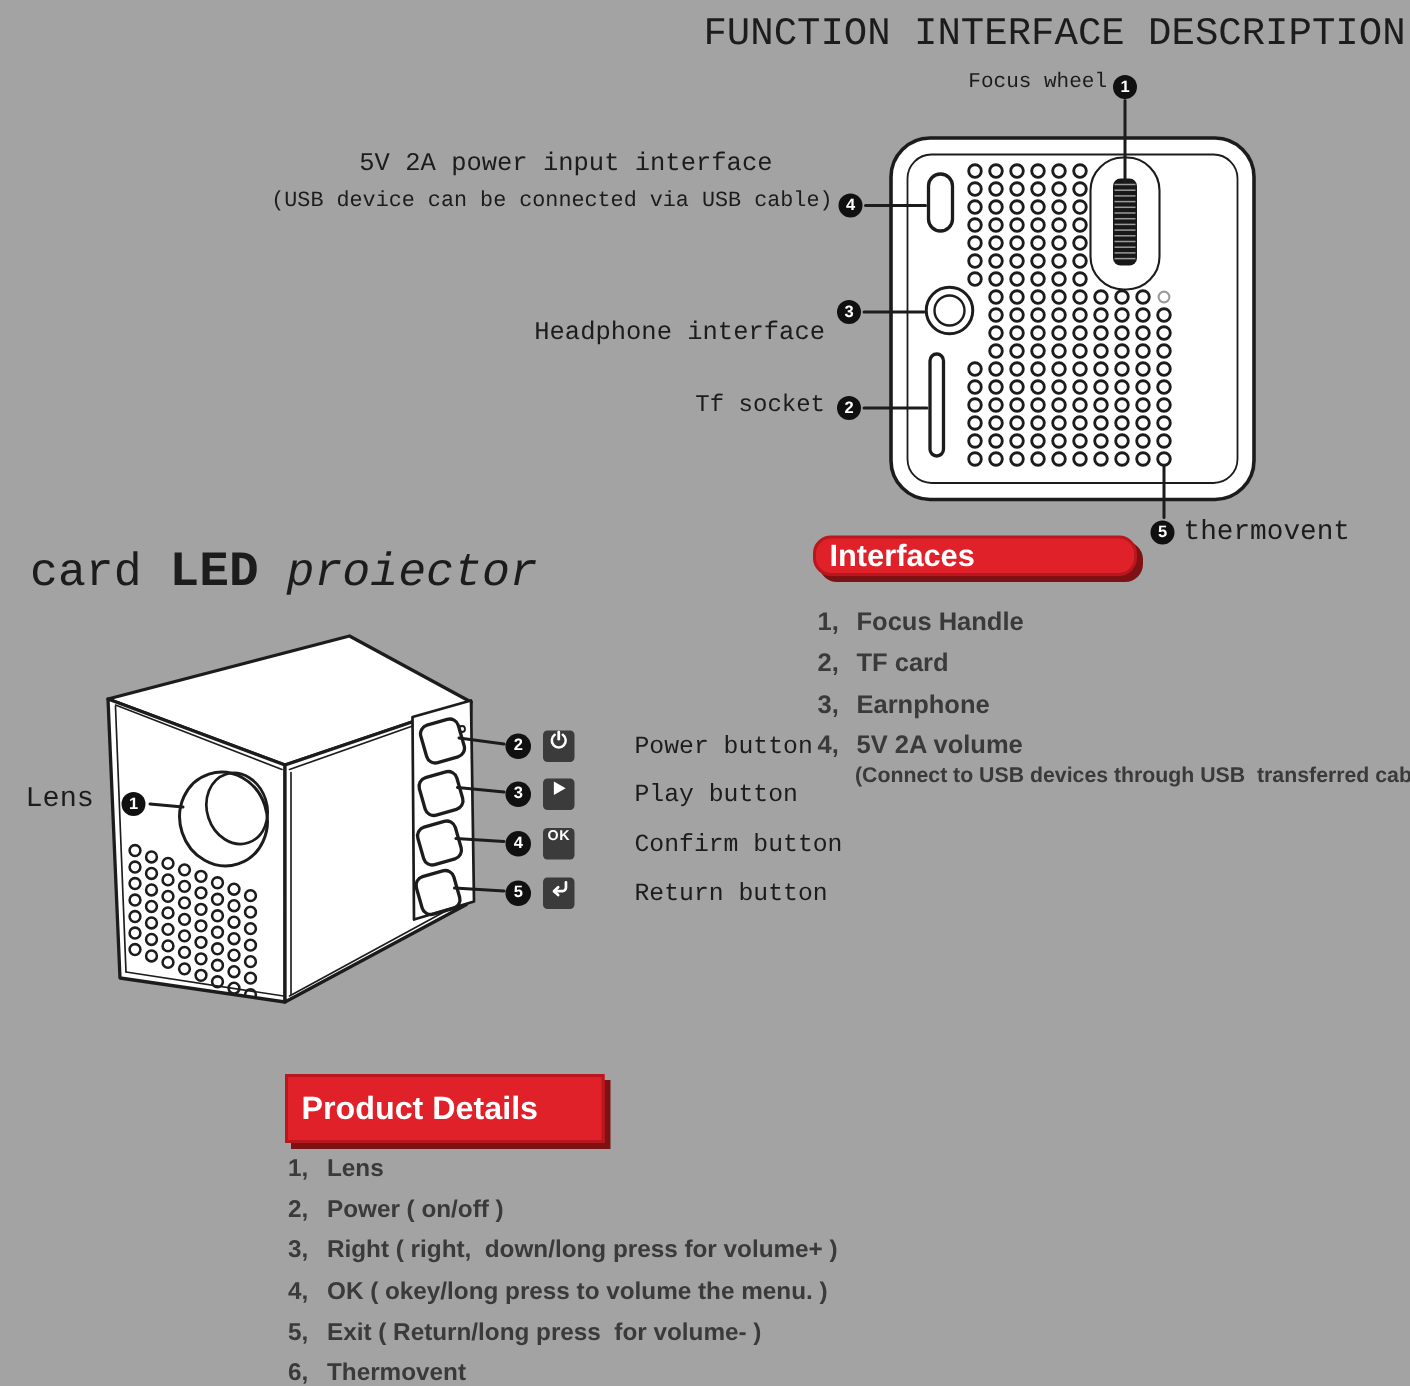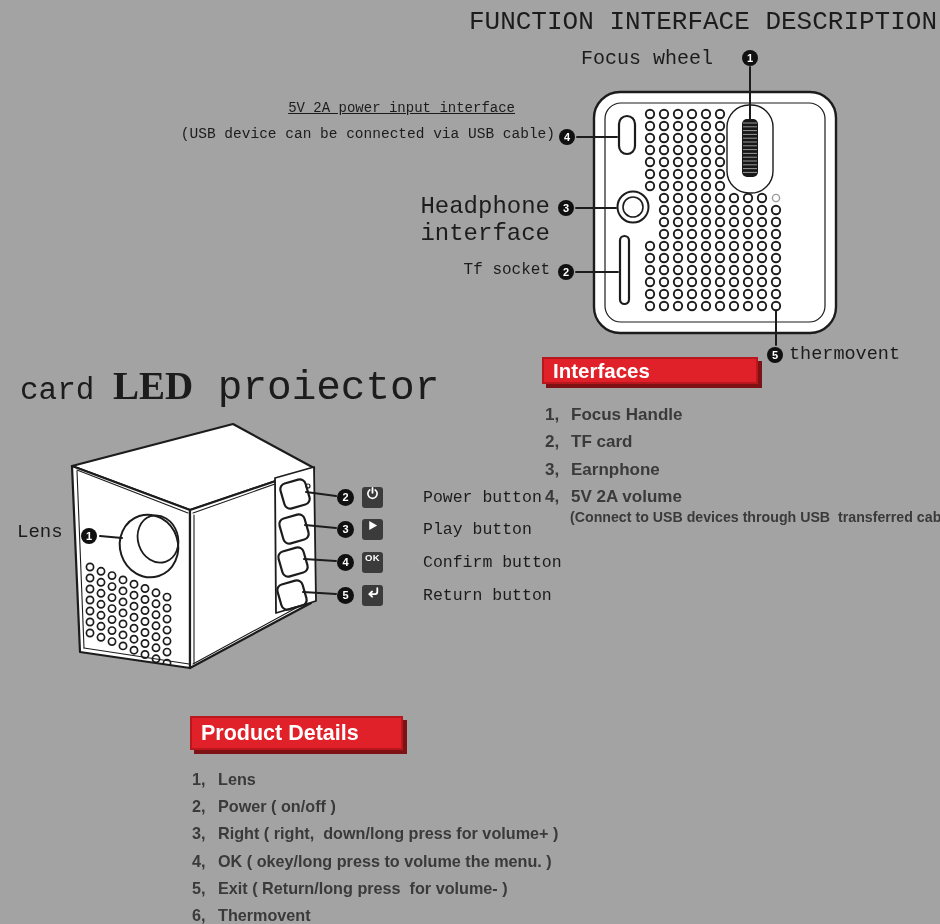--- a/index.html
+++ b/index.html
@@ -311,37 +311,37 @@
       <line x1="100" y1="536" x2="122" y2="538"></line>
       <line x1="306" y1="492" x2="336" y2="496"></line>
       <line x1="305" y1="525" x2="336" y2="528"></line>
       <line x1="304" y1="559" x2="336" y2="561"></line>
       <line x1="303" y1="592" x2="336" y2="594"></line>
     </g>
   </svg>
 
   <div class="abs mono" style="left:468px;top:7px;width:470px;font-size:26px;text-align:center;">FUNCTION INTERFACE DESCRIPTION</div>
 
-  <div class="abs mono right" style="left:556px;top:47px;width:182px;font-size:20px;text-align:center;">Focus wheel</div>
+  <div class="abs mono right" style="left:556px;top:47px;width:182px;font-size:14px;">Focus wheel</div>
   <div class="abs num num16" style="left:742px;top:50px;">1</div>
 
-  <div class="abs mono right" style="left:200px;top:100px;width:315px;font-size:14px;text-decoration:underline;">5V 2A power input interface</div>
+  <div class="abs mono right" style="left:200px;top:100px;width:315px;font-size:17px;">5V 2A power input interface</div>
   <div class="abs mono right" style="left:180px;top:126px;width:375px;font-size:14.5px;">(USB device can be connected via USB cable)</div>
   <div class="abs num num16" style="left:559px;top:129px;">4</div>
 
-  <div class="abs mono right" style="left:298px;top:193px;width:252px;font-size:24px;">Headphone interface</div>
+  <div class="abs mono right" style="left:298px;top:213px;width:252px;font-size:17px;">Headphone interface</div>
   <div class="abs num num16" style="left:558px;top:200px;">3</div>
 
   <div class="abs mono right" style="left:380px;top:261px;width:170px;font-size:16px;">Tf socket</div>
   <div class="abs num num16" style="left:558px;top:264px;">2</div>
 
   <div class="abs num num16" style="left:767px;top:347px;">5</div>
   <div class="abs mono" style="left:789px;top:344px;font-size:18.5px;">thermovent</div>
 
-  <div class="abs banner" style="left:542px;top:357px;width:216px;height:27px;font-size:20.5px;">
+  <div class="abs banner" style="left:542px;top:357px;width:216px;height:27px;font-size:20.5px;border-radius:12px;">
     <span>Interfaces</span>
   </div>
   <div class="abs list soft" style="left:545px;top:401px;font-size:17px;line-height:27.3px;">
     <div class="li">
       <span class="mk">1</span>
       <span class="t">Focus Handle</span>
     </div>
     <div class="li">
       <span class="mk">2</span>
       <span class="t">TF card</span>
@@ -351,21 +351,21 @@
       <span class="t">Earnphone</span>
     </div>
     <div class="li">
       <span class="mk">4</span>
       <span class="t">5V 2A volume</span>
     </div>
   </div>
   <div class="abs soft t" style="left:570px;top:509px;font-size:14.2px;">(Connect to USB devices through USB  transferred cable.)</div>
 
   <div class="abs" style="left:4px;top:345px;white-space:pre;">
-    <span class="mono t" style="font-size:31px;">card </span><span style="font-family:Liberation Serif, serif;font-weight:700;font-size:39px;color:var(--ink);">LED</span><span class="mono t" style="font-size:41px;"> proiector</span>
+    <span class="mono t" style="font-size:31px;">card </span><span style="font-family:Liberation Mono, monospace;font-weight:700;font-size:33px;color:var(--ink);">LED</span><span class="mono t" style="font-size:31px;font-style:italic;"> proiector</span>
   </div>
 
   <div class="abs mono" style="left:17px;top:521px;font-size:19px;">Lens</div>
   <div class="abs num num16" style="left:81px;top:528px;">1</div>
 
   <div class="abs btnrow" style="left:337px;top:486px;">
     <span class="num num17">2</span>
     <span class="iconsq">
       <svg width="13" height="13" viewBox="0 0 14 14">
           <path d="M7 1 V6.2" stroke="#fff" stroke-width="2" stroke-linecap="round" fill="none"></path>
@@ -394,21 +394,21 @@
     <span class="num num17">5</span>
     <span class="iconsq">
       <svg width="14" height="14" viewBox="0 0 14 14" fill="none">
           <path d="M11.3 3.2 V6.8 a2.3 2.3 0 0 1 -2.3 2.3 H3.6" stroke="#fff" stroke-width="1.8" stroke-linecap="round"></path>
           <path d="M6.1 6.5 L3.3 9.1 L6.1 11.7" stroke="#fff" stroke-width="1.8" stroke-linecap="round" stroke-linejoin="round"></path>
         </svg>
     </span>
     <span class="mono btnlabel">Return button</span>
   </div>
 
-  <div class="abs banner" style="left:190px;top:716px;width:213px;height:34px;font-size:21.5px;">
+  <div class="abs banner" style="left:190px;top:716px;width:213px;height:46px;font-size:21.5px;">
     <span>Product Details</span>
   </div>
   <div class="abs list soft" style="left:192px;top:766px;font-size:16.2px;line-height:27.2px;">
     <div class="li">
       <span class="mk">1</span>
       <span class="t">Lens</span>
     </div>
     <div class="li">
       <span class="mk">2</span>
       <span class="t">Power ( on/off )</span>

